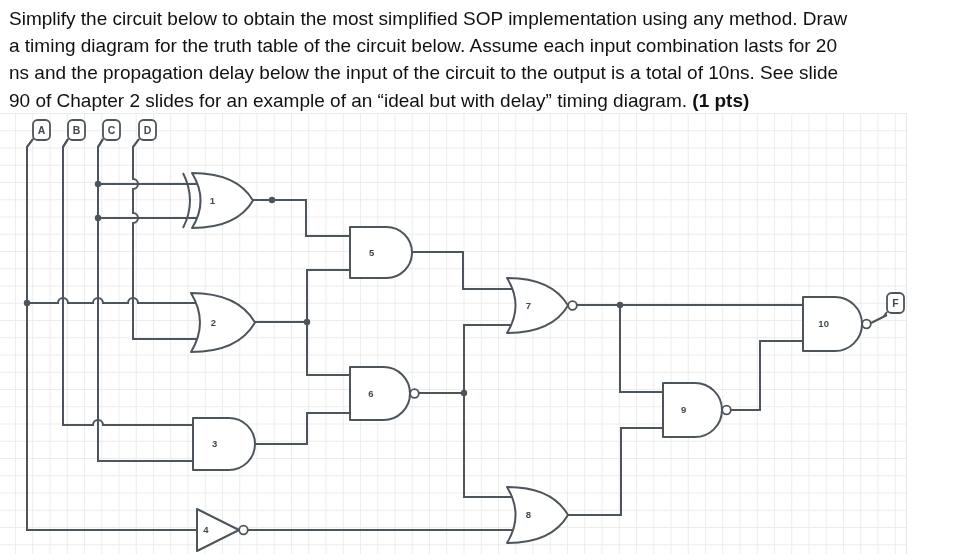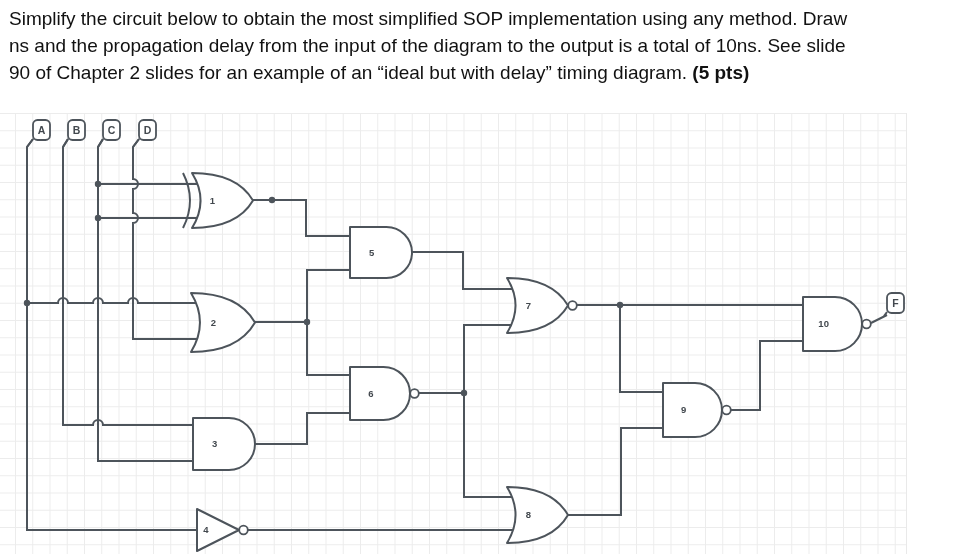--- a/index.html
+++ b/index.html
@@ -27,22 +27,23 @@
     z-index:1;
   }
   svg.circuit{position:absolute; left:0; top:0; z-index:2;}
 </style>
 </head>
 <body>
 
 <div class="page">
   <div class="question">
     <div class="qline">Simplify the circuit below to obtain the most simplified SOP implementation using any method. Draw</div>
-    <div class="qline">ns and the propagation delay from the input of the diagram to the output is a total of 10ns. See slide</div>
-    <div class="qline"><span>90 of Chapter 2 slides for an example of an “ideal but with delay” timing diagram. </span><b>(5 pts)</b></div>
+    <div class="qline">a timing diagram for the truth table of the circuit below. Assume each input combination lasts for 20</div>
+    <div class="qline">ns and the propagation delay below the input of the circuit to the output is a total of 10ns. See slide</div>
+    <div class="qline"><span>90 of Chapter 2 slides for an example of an “ideal but with delay” timing diagram. </span><b>(1 pts)</b></div>
   </div>
 
   <div class="grid"></div>
 
   <svg class="circuit" id="circuit-svg" width="966" height="554" viewBox="0 0 966 554">
       <path d="M 33 139 L 27 147 L 27 530 L 199 530" fill="none" stroke="#4d545b" stroke-width="2"></path>
       <path d="M 27 303 L 58 303 A 5 5 0 0 1 68 303 L 93 303 A 5 5 0 0 1 103 303 L 128 303 A 5 5 0 0 1 138 303 L 204 303" fill="none" stroke="#4d545b" stroke-width="2"></path>
       <path d="M 68 139 L 63 147 L 63 425 L 93 425 A 5 5 0 0 1 103 425 L 198 425" fill="none" stroke="#4d545b" stroke-width="2"></path>
       <path d="M 103 139 L 98 147 L 98 461 L 198 461" fill="none" stroke="#4d545b" stroke-width="2"></path>
       <path d="M 98 184 L 201 184" fill="none" stroke="#4d545b" stroke-width="2"></path>

